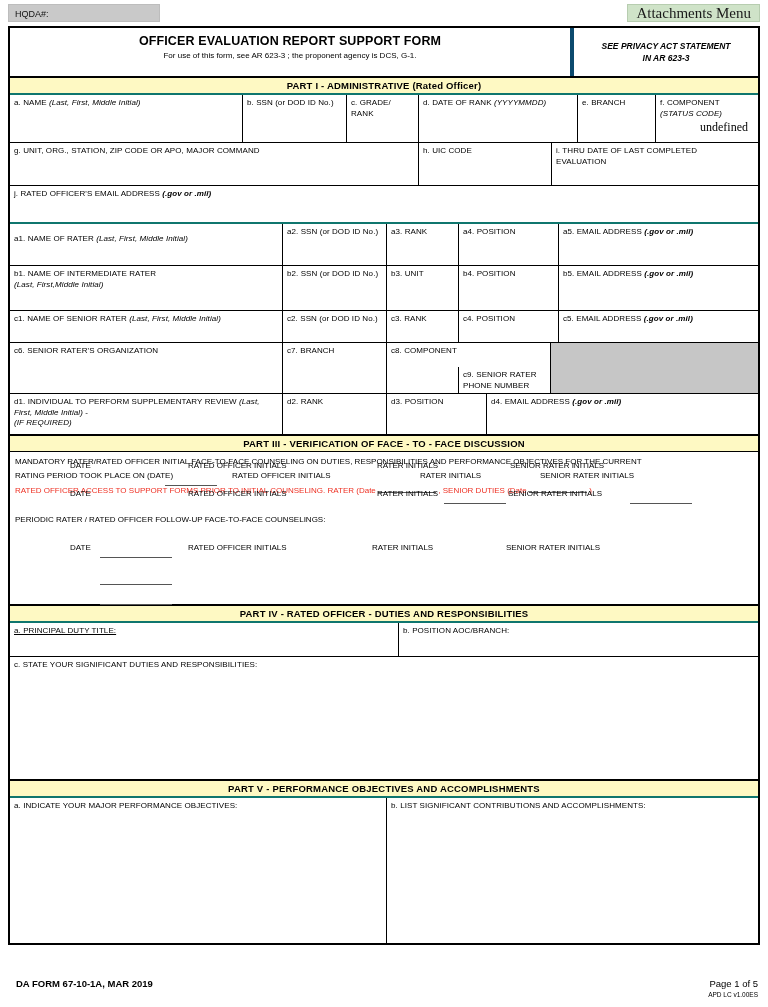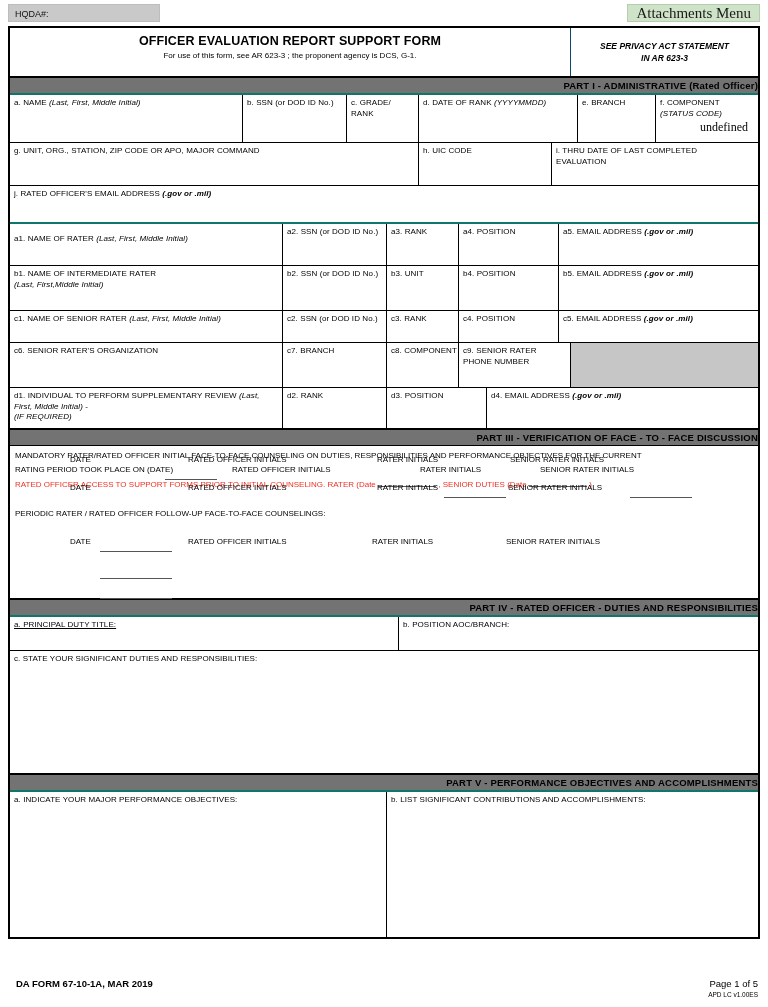--- a/index.html
+++ b/index.html
@@ -42,31 +42,31 @@
   .lbl.wrap{white-space:normal;}
   .it{font-style:italic;}
   .bi{font-style:italic;font-weight:bold;}
 
   
   .hdr{display:flex;}
   .hdr-main{flex:1;text-align:center;padding:6px 4px 5px 4px;box-sizing:border-box;}
   .hdr-title{font-size:12.5px;font-weight:bold;letter-spacing:.01em;}
   .hdr-sub{font-size:8px;margin-top:3px;}
   .hdr-right{
-    width:188px;border-left:1px solid #0c4a6e;box-sizing:border-box;
+    width:188px;border-left:4px solid #0c4a6e;box-sizing:border-box;
     display:flex;flex-direction:column;align-items:center;justify-content:center;
     padding:12px;text-align:center;
   }
   .hdr-right div{font-size:8.5px;font-style:italic;font-weight:bold;line-height:12px;}
 
   
   .part{
     border-top:2px solid #000;
-    text-align:right;font-size:9.5px;font-weight:bold;
-    padding:2px 0 2px 0;letter-spacing:.02em;background:#737373;
+    text-align:center;font-size:9.5px;font-weight:bold;
+    padding:2px 0 2px 0;letter-spacing:.02em;background:#fef9c3;
   }
 
   .undef{
     font-family:"Liberation Serif", serif;
     font-size:12px;text-align:right;padding-right:6px;margin-top:1px;
   }
 
   
   .p3{position:relative;height:152px;width:100%;border-top:1px solid #000;}
   .abs{position:absolute;}
@@ -222,21 +222,21 @@
     <div class="row bt">
       <div class="cell" style="width:272px;height:44px;">
         <div class="lbl">c6.  SENIOR RATER'S ORGANIZATION</div>
       </div>
       <div class="cell bl" style="width:104px;">
         <div class="lbl">c7.   BRANCH</div>
       </div>
       <div class="cell bl" style="width:72px;">
         <div class="lbl">c8. COMPONENT</div>
       </div>
-      <div class="cell bl" style="width:112px;">
+      <div class="cell bl" style="width:92px;margin-top:24px;">
         <div class="lbl">c9. SENIOR RATER</div>
         <div class="lbl">PHONE NUMBER</div>
       </div>
       <div class="cell bl grey" style="flex:1;"></div>
     </div>
 
     <div class="row bt">
       <div class="cell" style="width:272px;height:40px;">
         <div class="lbl wrap"><span>d1. INDIVIDUAL TO PERFORM SUPPLEMENTARY REVIEW</span>
           <span class="it">(Last, First, Middle Initial)</span><span> -</span></div>

